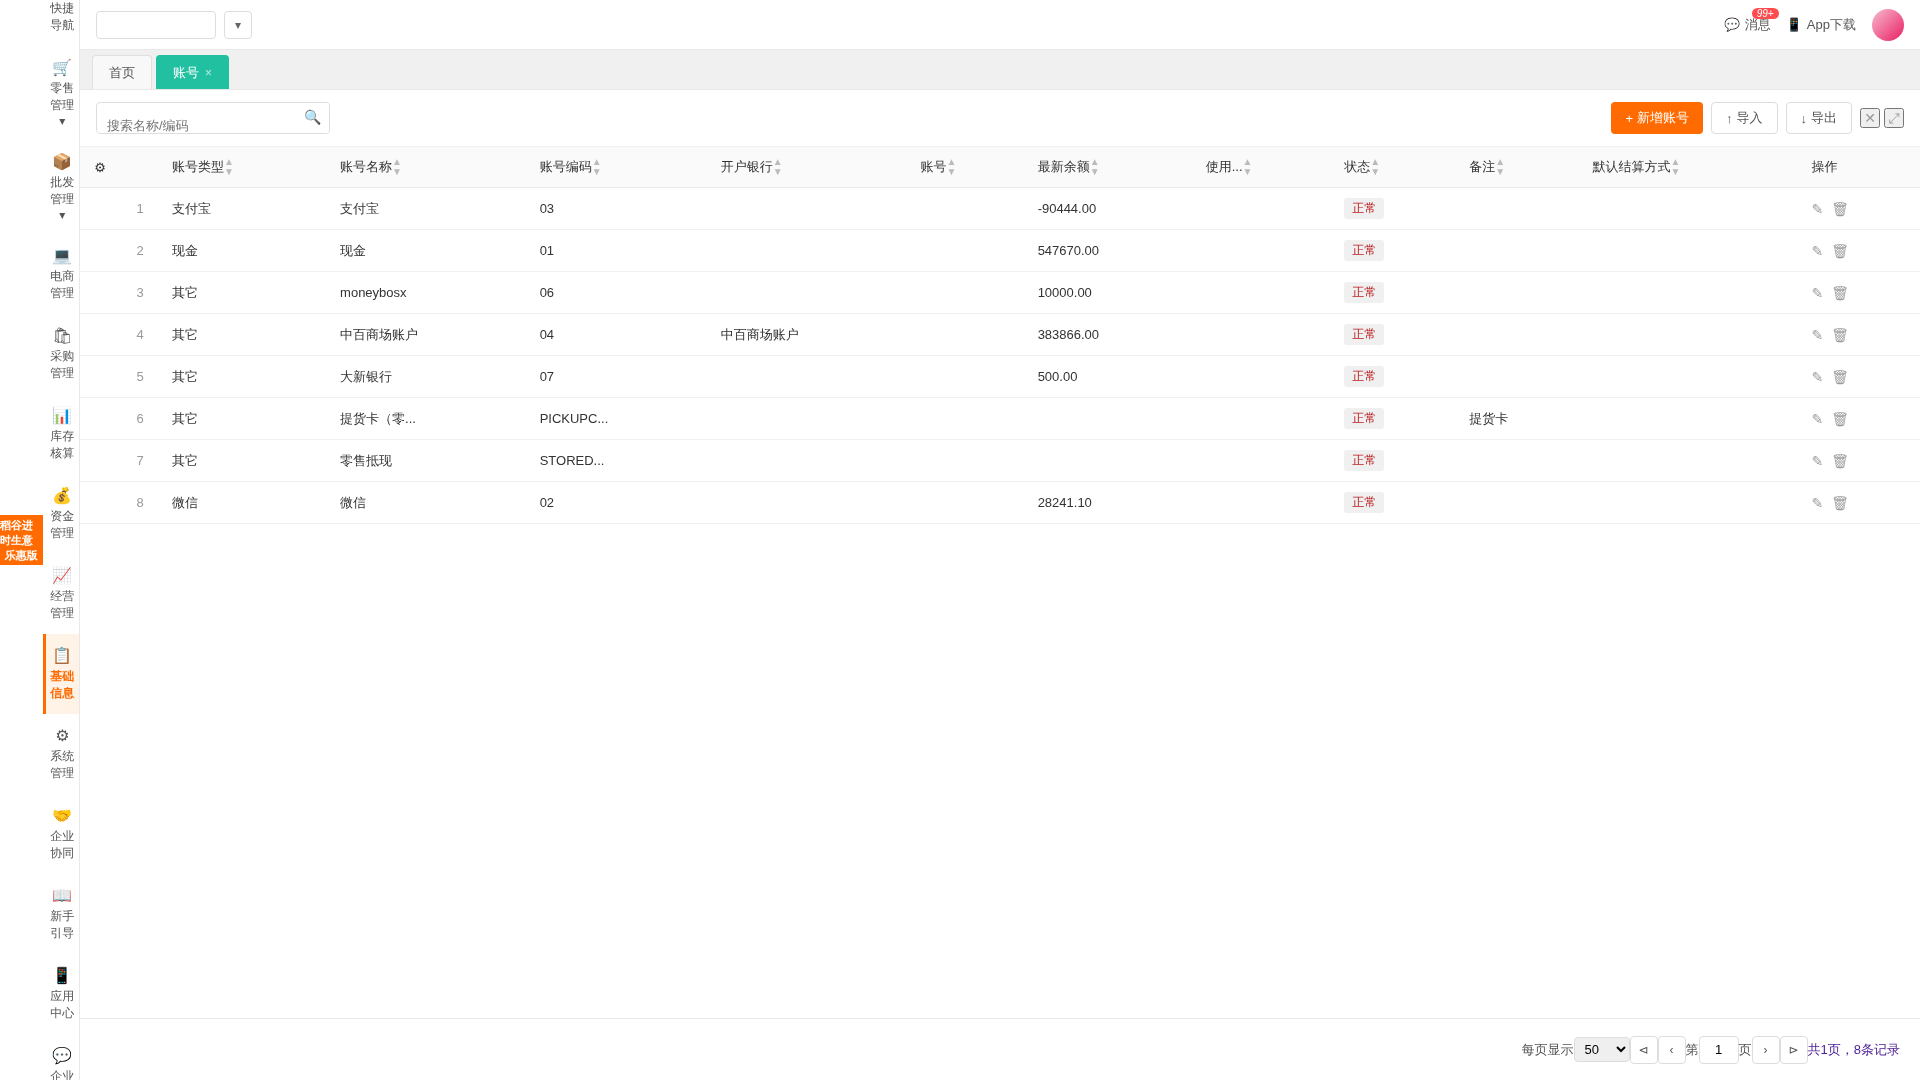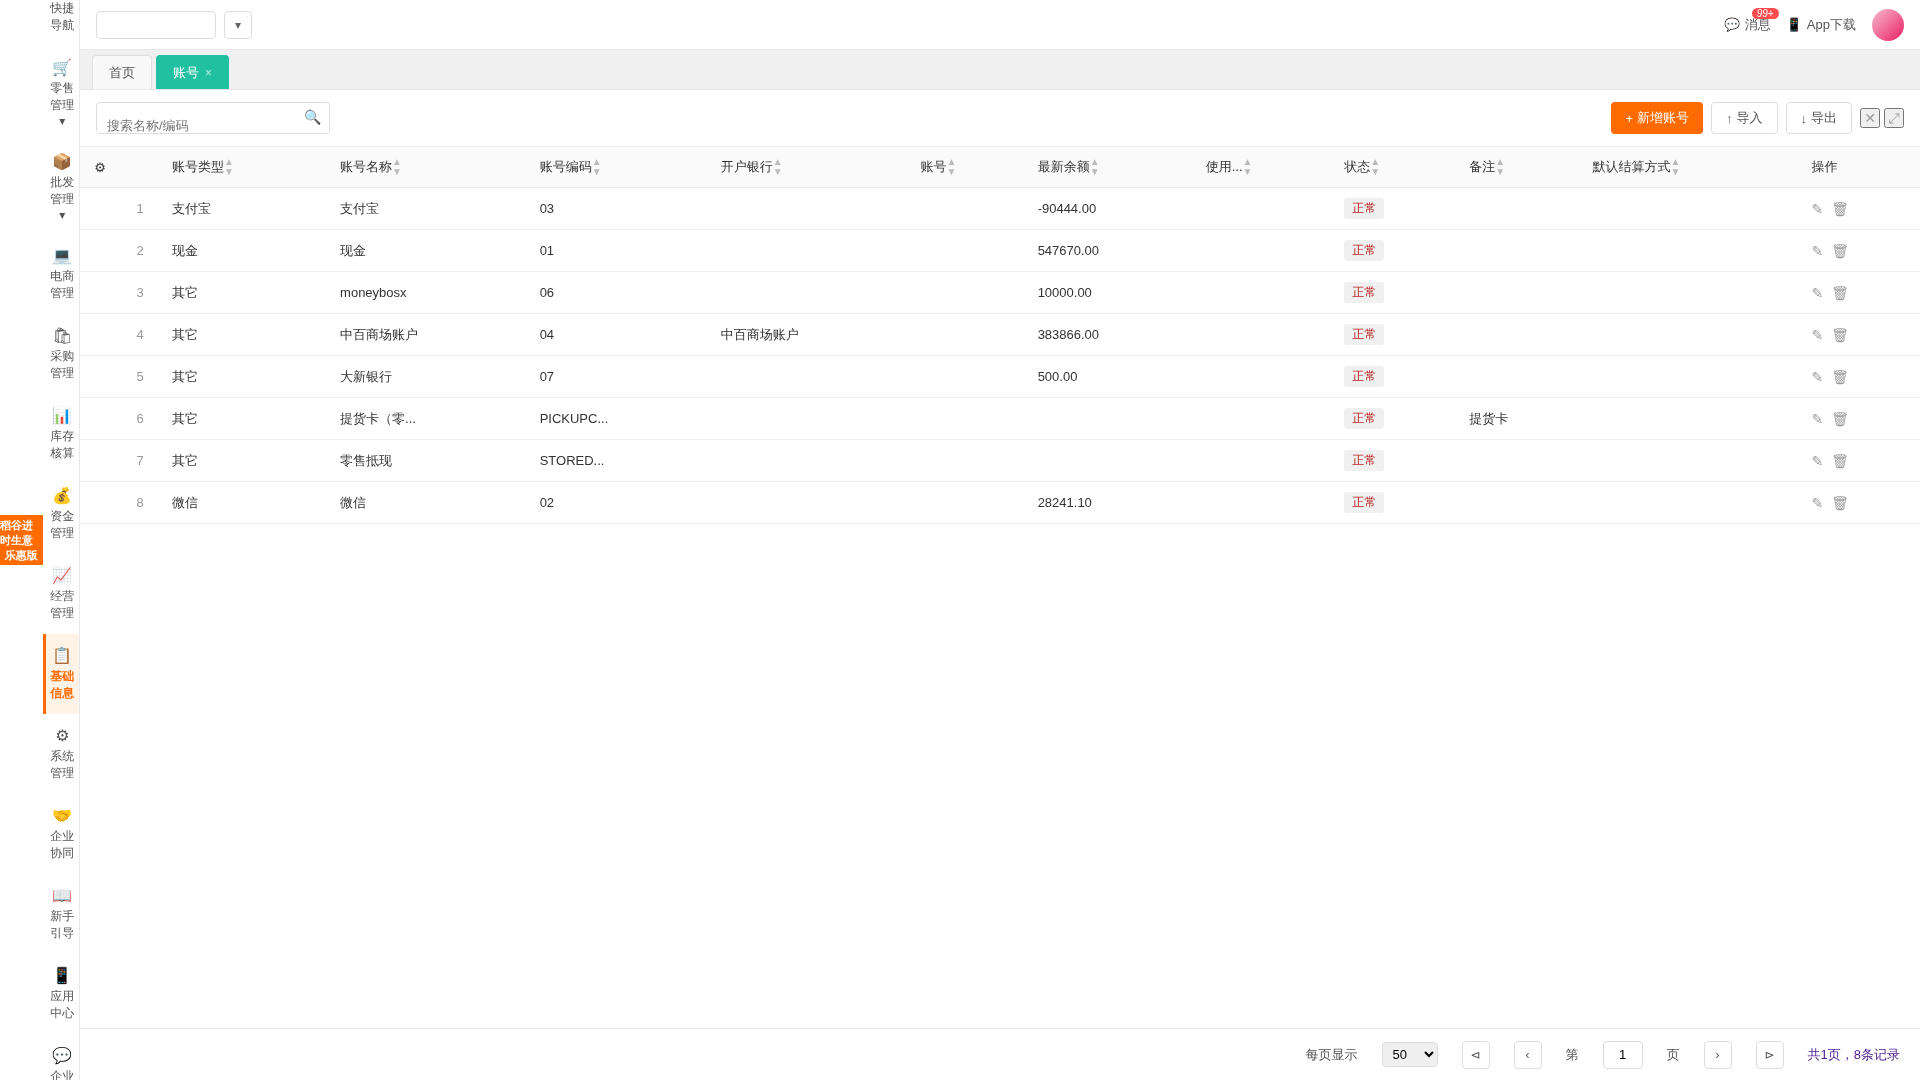--- a/index.html
+++ b/index.html
@@ -322,27 +322,27 @@
       gap: 8px;
     }
     .action-icon {
       color: #999;
       cursor: pointer;
       font-size: 14px;
     }
 
     
     .pagination-bar {
-      height: 52px;
+      height: 62px;
       border-top: 1px solid #e8e8e8;
       display: flex;
       align-items: center;
       justify-content: flex-end;
       padding: 0 20px;
-      gap: 24px;
+      gap: 0;
       flex-shrink: 0;
       background: #fff;
     }
     .page-size-label { color: #555; }
     .page-size-select {
       border: 1px solid #ddd;
       border-radius: 4px;
       padding: 3px 6px;
       font-size: 13px;
       outline: none;

